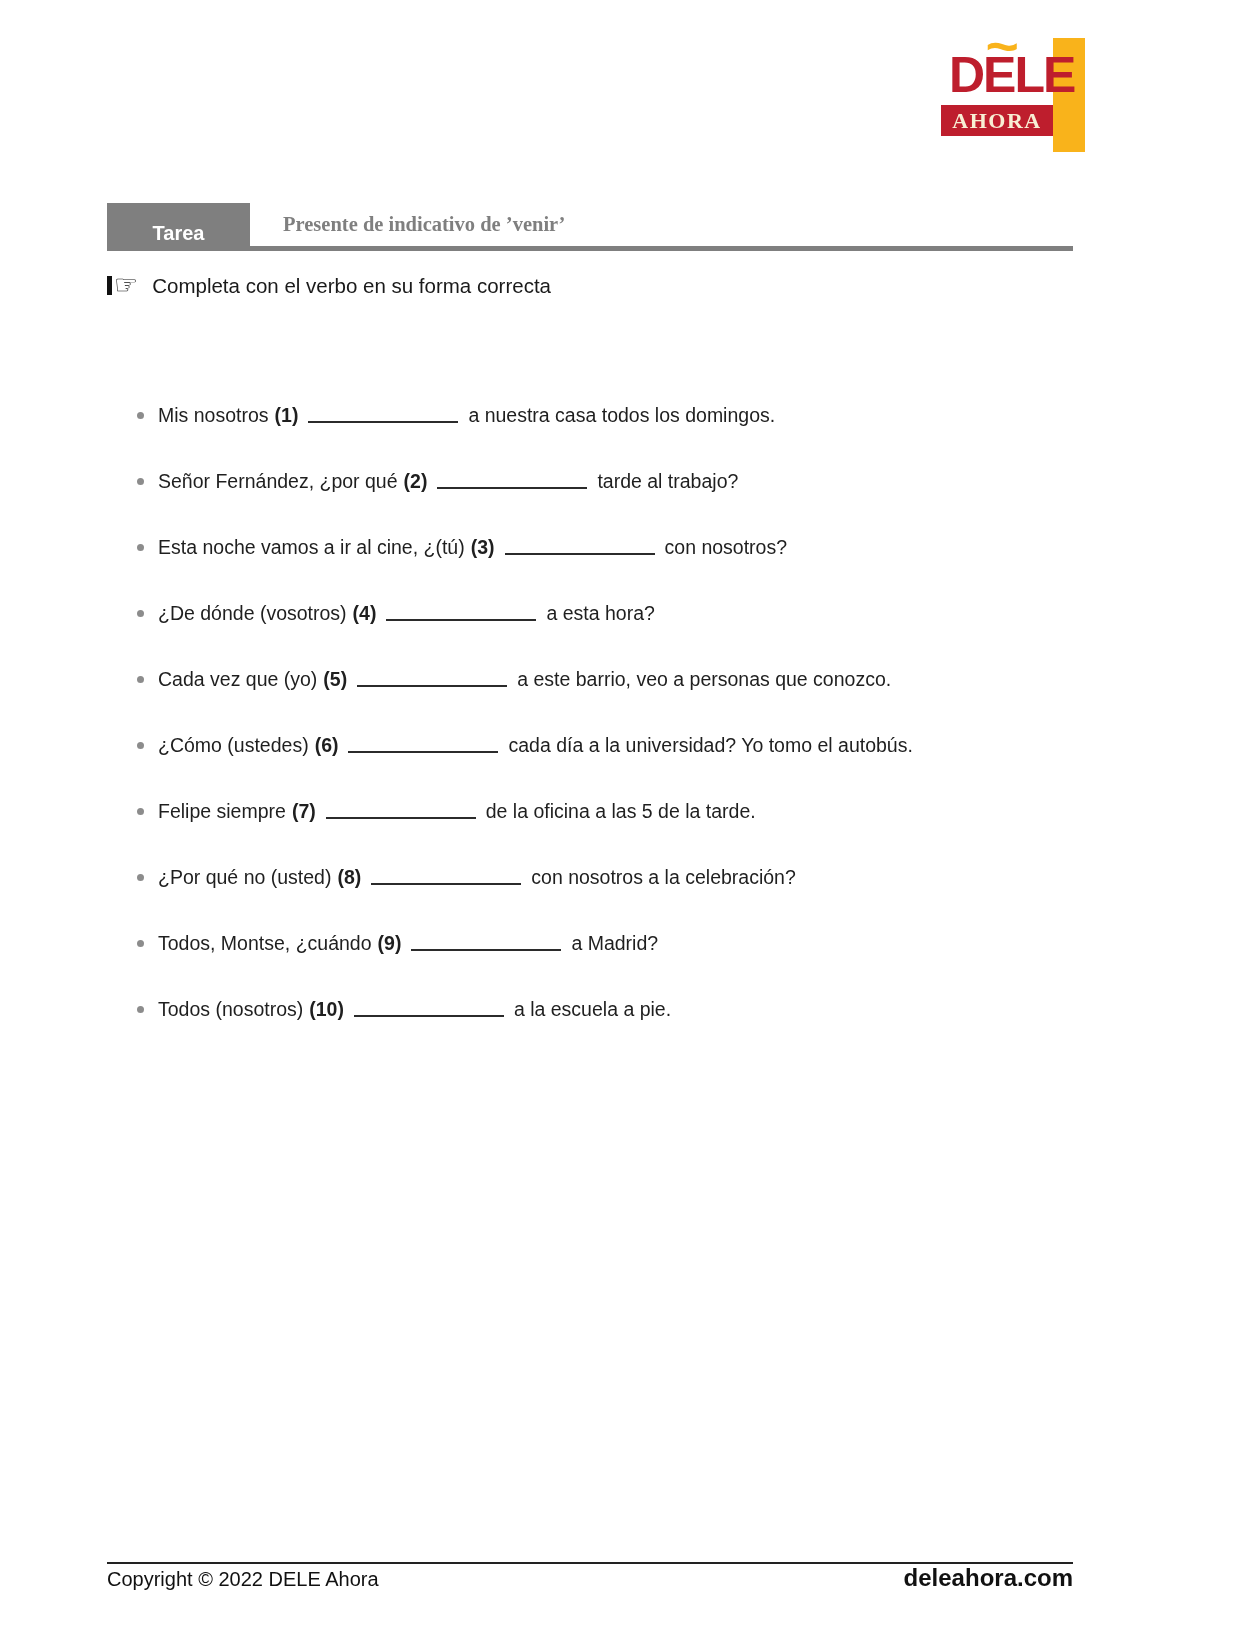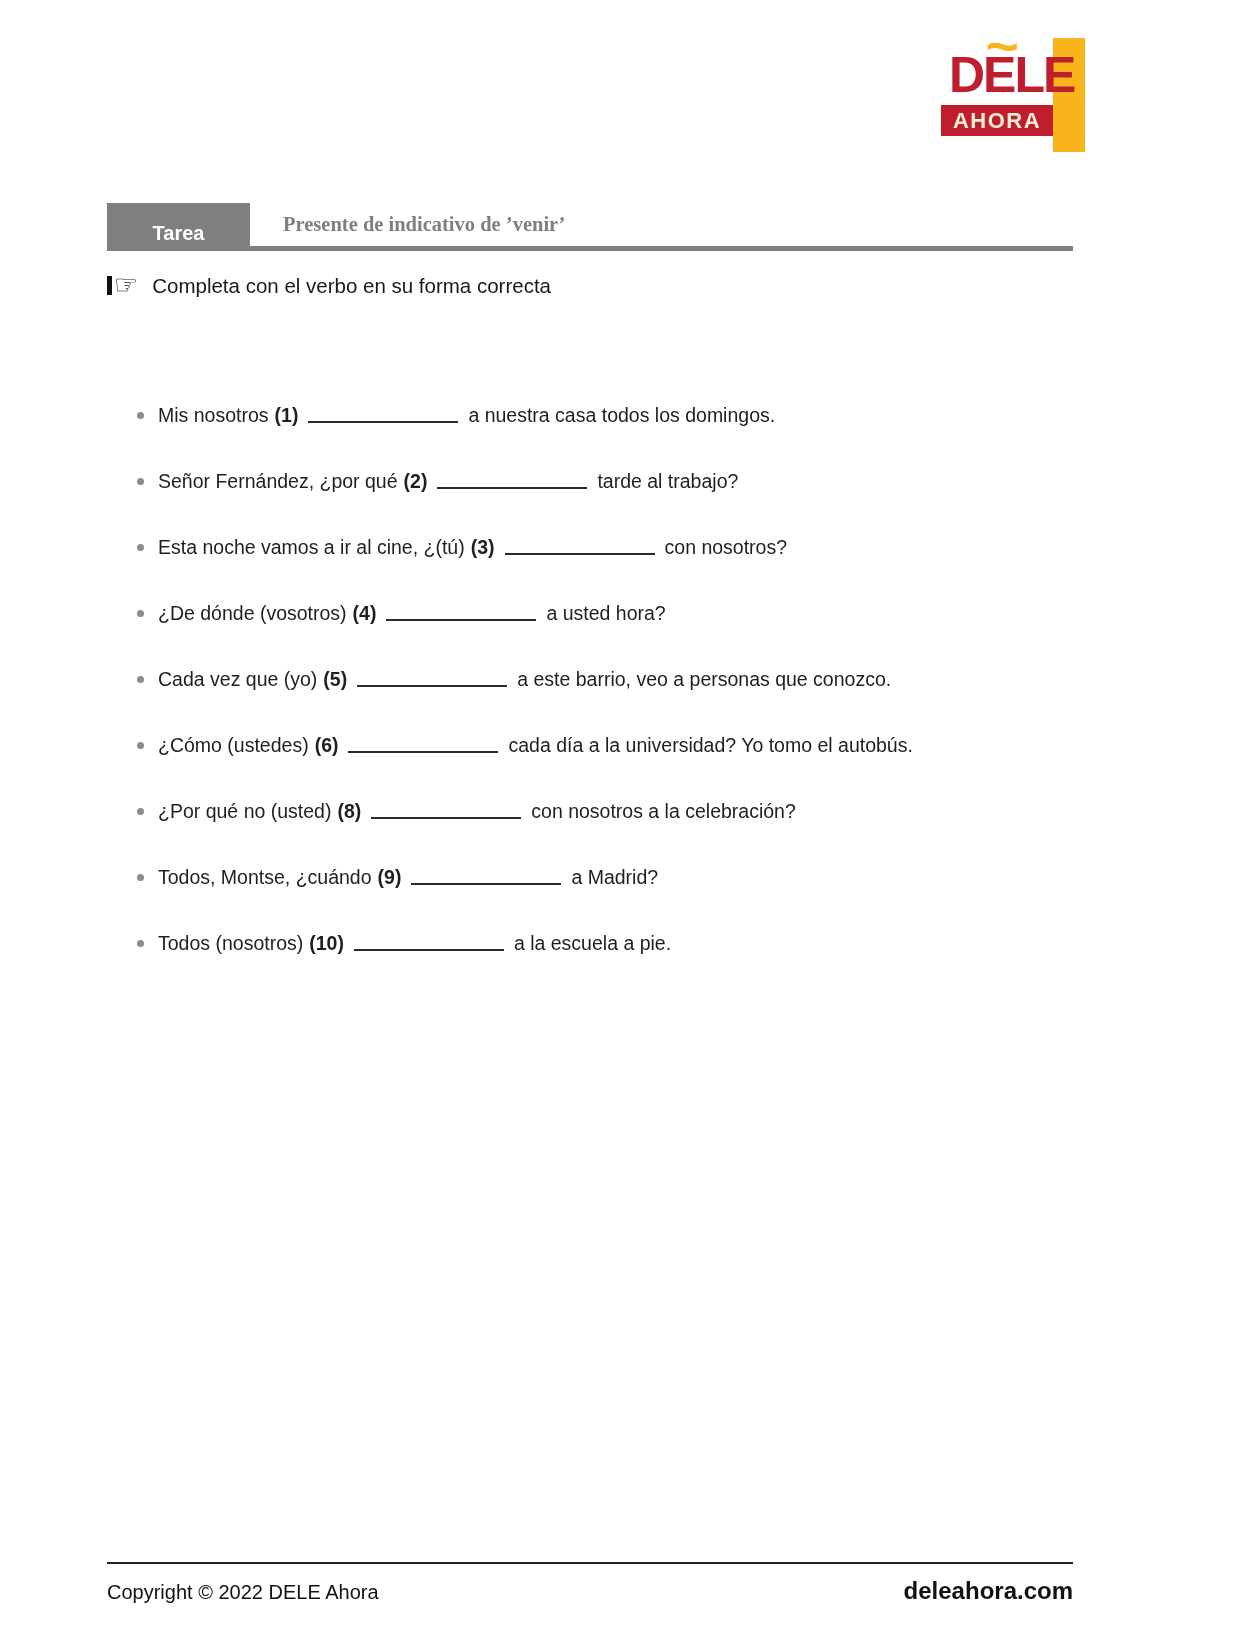--- a/index.html
+++ b/index.html
@@ -58,20 +58,21 @@
     position: absolute;
     left: 46px;
     top: 75px;
     width: 112px;
     height: 31px;
     background: #BE1E2D;
     z-index: 2;
     display: flex;
     align-items: center;
     justify-content: center;
+    font-family: Liberation Serif, serif;
   }
   .logo .red-bar span {
     color: #F8EFD4;
     font-size: 22px;
     font-weight: 700;
     letter-spacing: 1.5px;
     line-height: 1;
   }
 
   
@@ -177,21 +178,20 @@
     flex: 0 0 auto;
   }
 
   
   .footer {
     position: absolute;
     left: 107px;
     top: 1562px;
     width: 966px;
     border-top: 2.5px solid #222222;
-    padding-top: 13px;
     display: flex;
     justify-content: space-between;
     align-items: baseline;
   }
   .footer .copy {
     font-size: 20px;
     color: #111111;
   }
   .footer .site {
     font-size: 24px;
@@ -248,35 +248,42 @@
       <span>Esta noche vamos a ir al cine, ¿(tú)</span>
       <span class="num">(3)</span>
       <span class="blank"></span>
       <span>con nosotros?</span>
     </li>
     <li>
       <span class="bullet"></span>
       <span>¿De dónde (vosotros)</span>
       <span class="num">(4)</span>
       <span class="blank"></span>
-      <span>a usted hora?</span>
+      <span>a esta hora?</span>
     </li>
     <li>
       <span class="bullet"></span>
       <span>Cada vez que (yo)</span>
       <span class="num">(5)</span>
       <span class="blank"></span>
       <span>a este barrio, veo a personas que conozco.</span>
     </li>
     <li>
       <span class="bullet"></span>
       <span>¿Cómo (ustedes)</span>
       <span class="num">(6)</span>
       <span class="blank"></span>
       <span>cada día a la universidad? Yo tomo el autobús.</span>
+    </li>
+    <li>
+      <span class="bullet"></span>
+      <span>Felipe siempre</span>
+      <span class="num">(7)</span>
+      <span class="blank"></span>
+      <span>de la oficina a las 5 de la tarde.</span>
     </li>
     <li>
       <span class="bullet"></span>
       <span>¿Por qué no (usted)</span>
       <span class="num">(8)</span>
       <span class="blank"></span>
       <span>con nosotros a la celebración?</span>
     </li>
     <li>
       <span class="bullet"></span>

